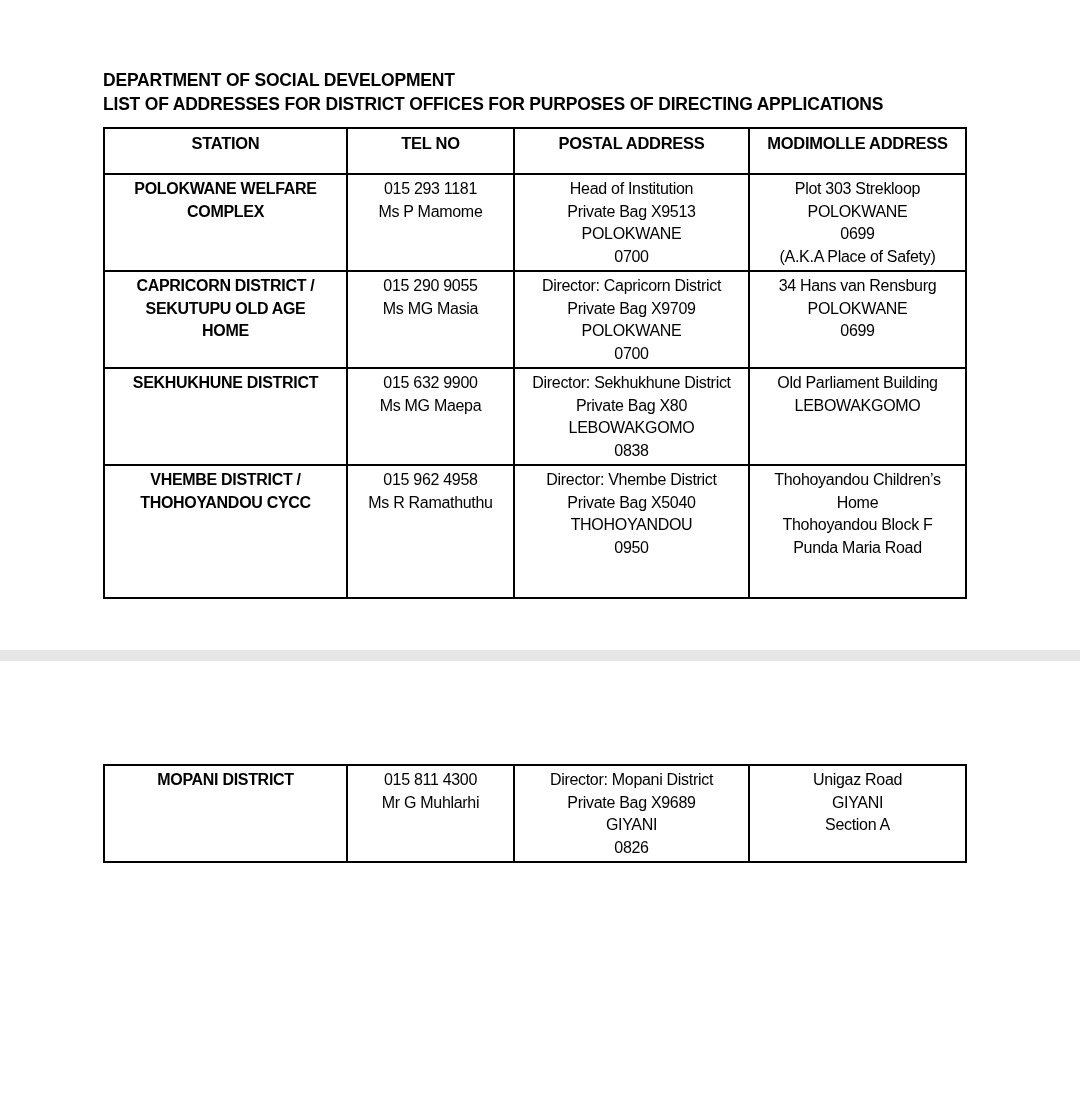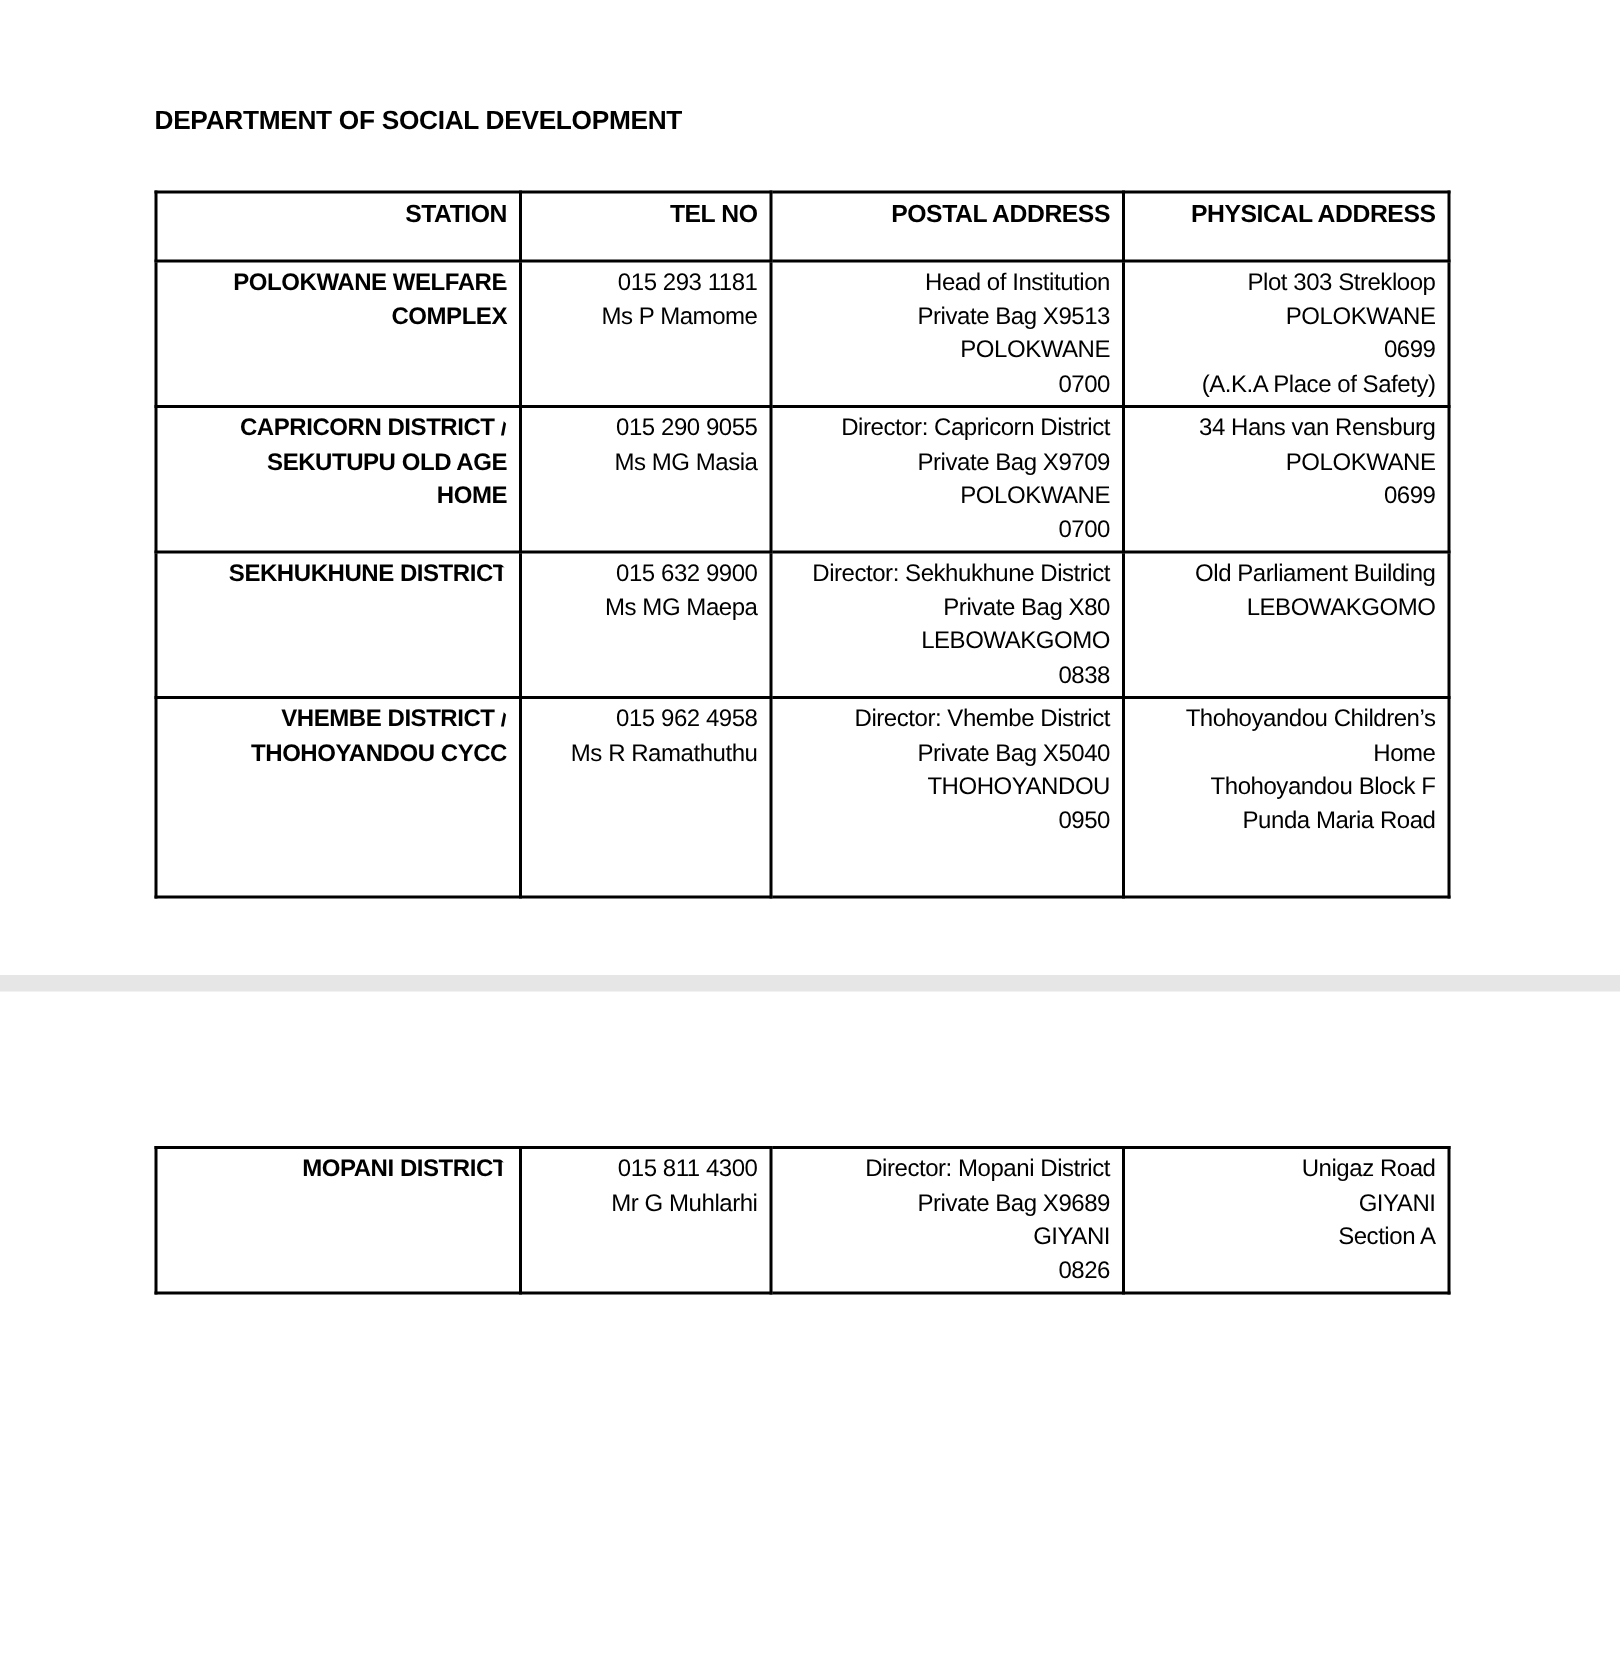--- a/index.html
+++ b/index.html
@@ -38,54 +38,55 @@
     width: 862px;
     border-collapse: collapse;
     table-layout: fixed;
   }
   #table-page1 { top: 127px; }
   #table-page2 { top: 764px; }
   table.addr th,
   table.addr td {
     border: 2px solid #000000;
     vertical-align: top;
-    text-align: right;
+    text-align: center;
     padding: 3px 8px 2px 8px;
     font-size: 16px;
     line-height: 22.5px;
     letter-spacing: -0.3px;
     white-space: pre-line;
     overflow: hidden;
   }
   table.addr th {
     font-weight: bold;
     font-size: 16.5px;
   }
   td.station { font-weight: bold; font-size: 16.5px; border-radius: 31px; }
 </style>
 </head>
 <body>
 
 <div class="doc-title">
   <div>DEPARTMENT OF SOCIAL DEVELOPMENT</div>
+  <div>LIST OF ADDRESSES FOR DISTRICT OFFICES FOR PURPOSES OF DIRECTING APPLICATIONS</div>
 </div>
 
 <table class="addr" id="table-page1">
   <colgroup>
     <col style="width:243px">
       <col style="width:167px">
       <col style="width:235px">
       <col style="width:217px">
   </colgroup>
   <tbody>
       <tr style="height:46px">
     <th>STATION</th>
     <th>TEL NO</th>
     <th>POSTAL ADDRESS</th>
-    <th>PHYSICAL ADDRESS</th>
+    <th>MODIMOLLE ADDRESS</th>
   </tr>
   <tr style="height:95px">
     <td class="station">POLOKWANE WELFARE
 COMPLEX</td>
     <td>015 293 1181
 Ms P Mamome</td>
     <td>Head of Institution
 Private Bag X9513
 POLOKWANE
 0700</td>

